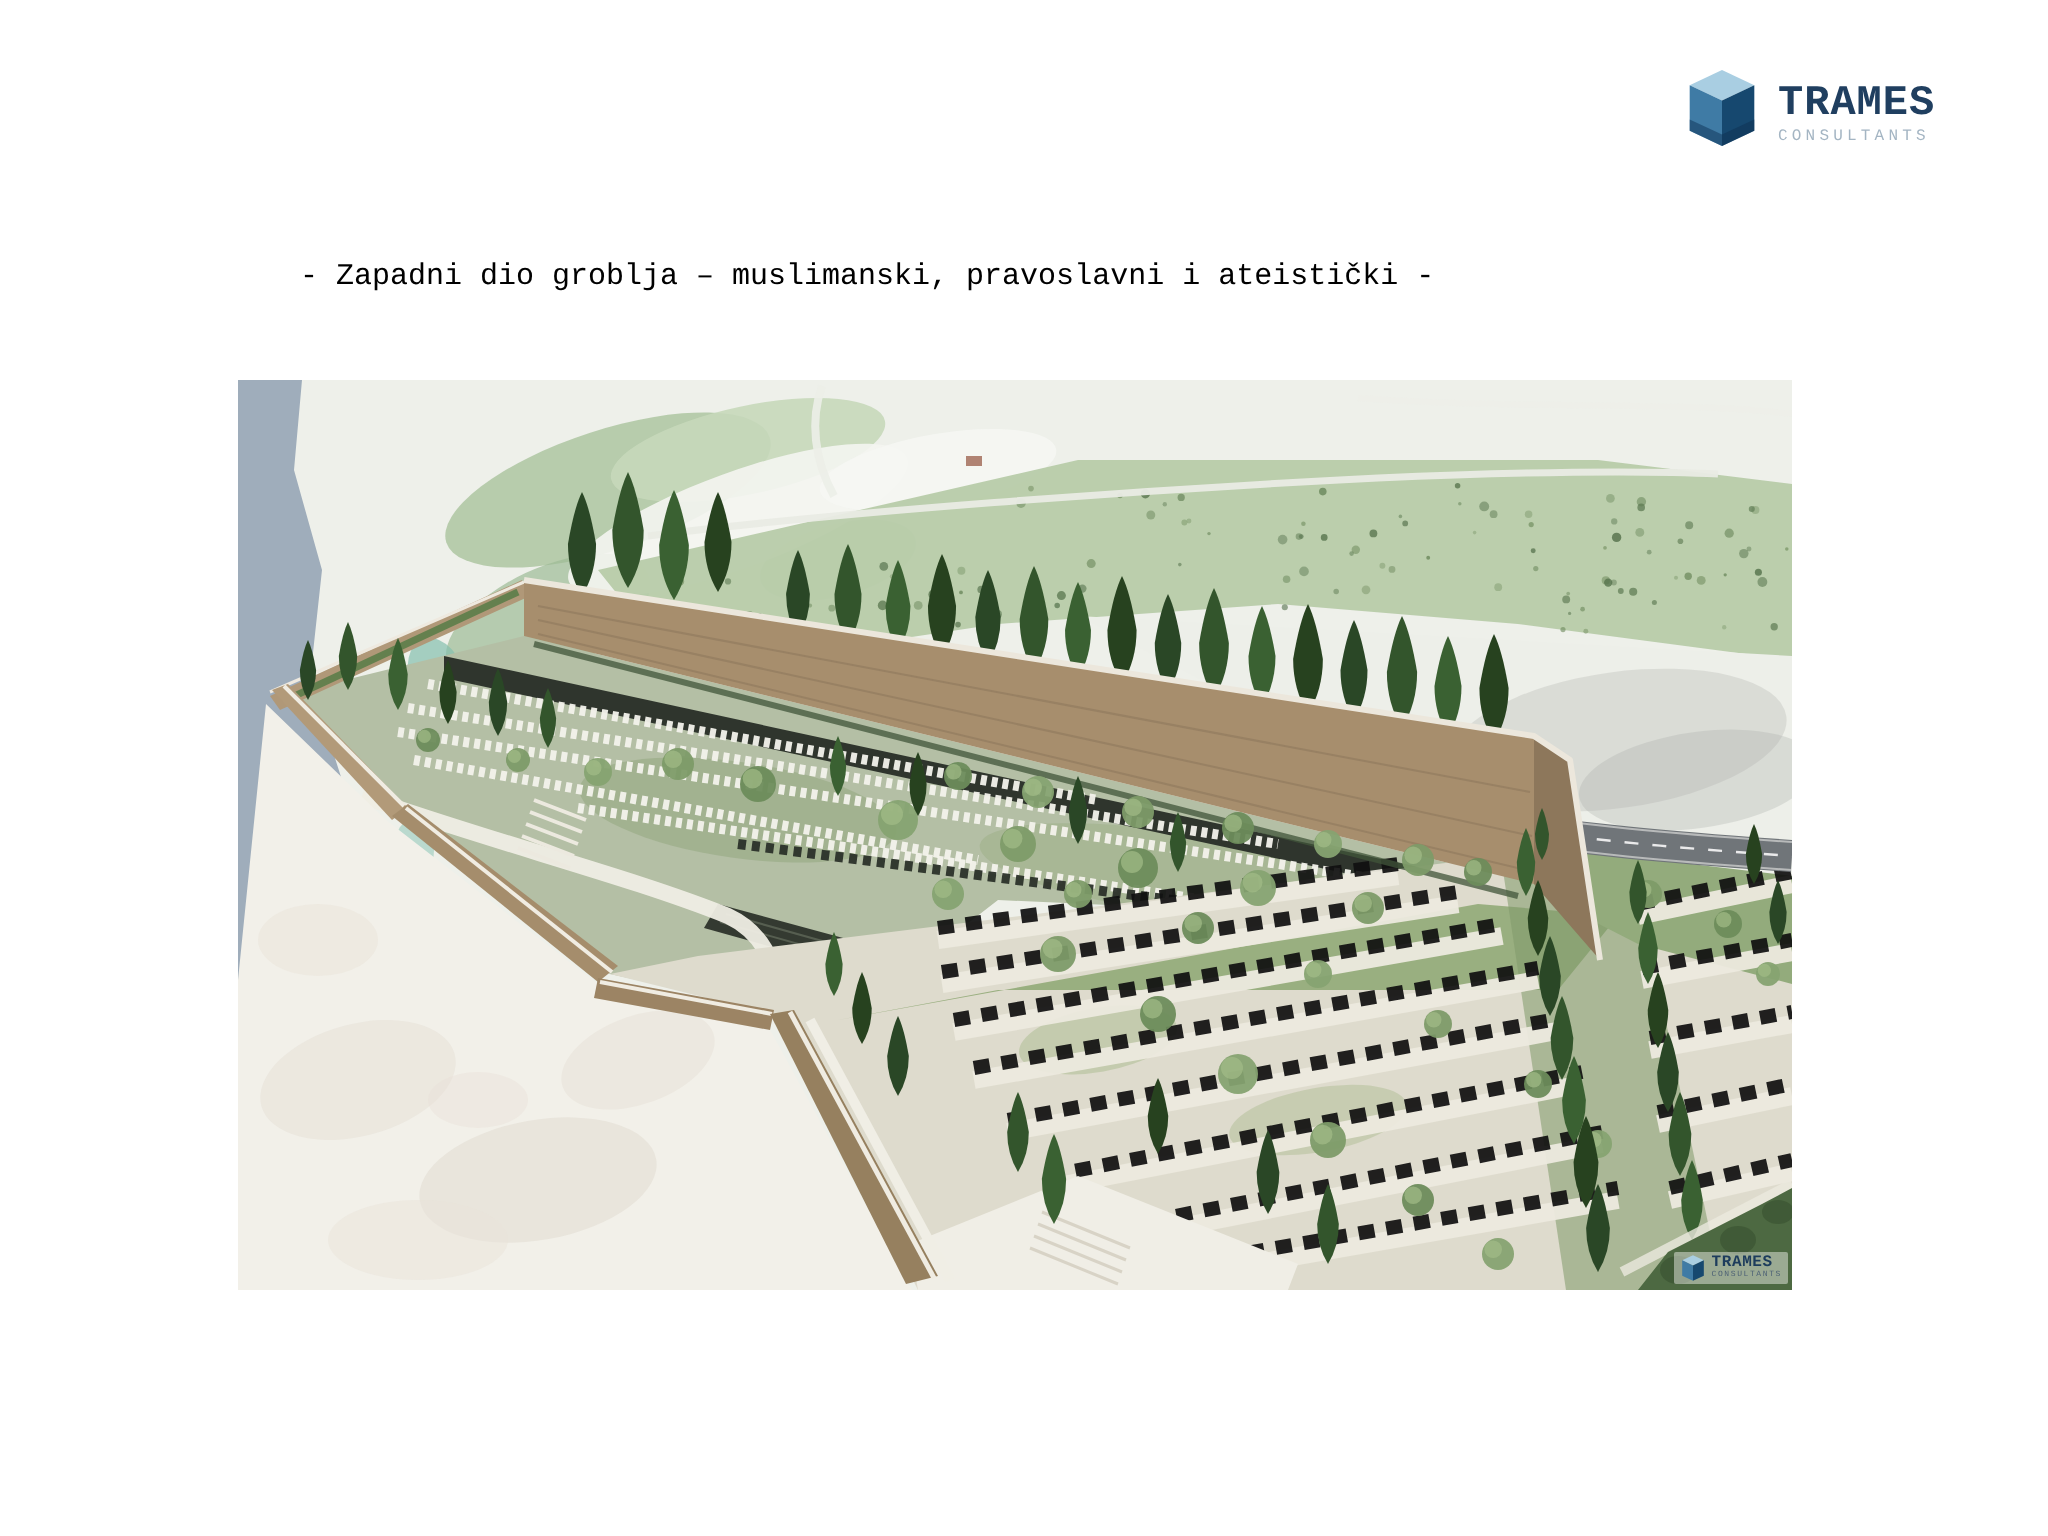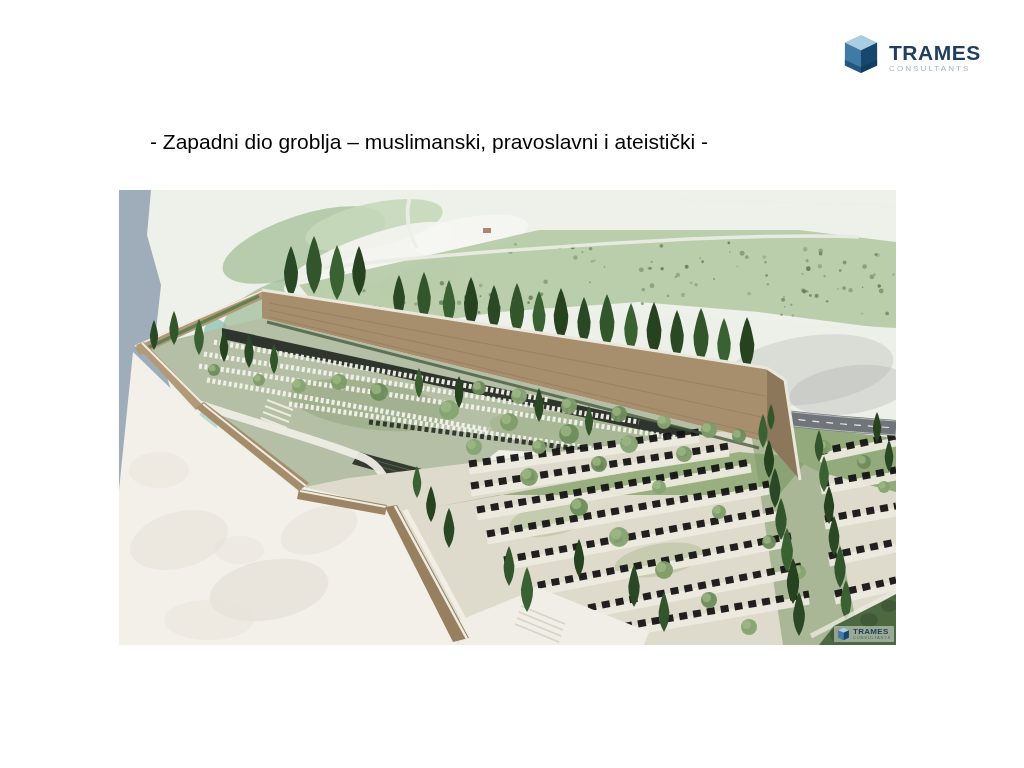--- a/index.html
+++ b/index.html
@@ -1,23 +1,23 @@
 <!DOCTYPE html>
 <html><head>
 <meta charset="utf-8">
 <style>
   html,body{margin:0;padding:0;background:#ffffff;}
   .slide{position:relative;width:986px;height:768px;background:#ffffff;overflow:hidden;
-         font-family:Liberation Sans, sans-serif;}
+         font-family:Liberation Mono, monospace;}
   .logo{position:absolute;top:33px;left:842px;display:flex;align-items:flex-start;gap:9px;}
   .logo-cube{width:38px;height:42px;}
   .logo-text{display:flex;flex-direction:column;line-height:1;margin-top:9px;}
   .brand{font-size:21px;font-weight:600;letter-spacing:.5px;color:#203f60;}
   .brand-sub{font-size:8px;letter-spacing:2.1px;color:#a4b5c3;margin-top:2px;}
-  .caption{position:absolute;left:150px;top:130px;font-size:21px;color:#000;}
+  .caption{position:absolute;left:150px;top:130px;font-size:15px;color:#000;}
   .figure{position:absolute;left:119px;top:190px;width:777px;height:455px;}
   .figure svg.scene{display:block;width:100%;height:100%;}
   .watermark{position:absolute;right:2px;bottom:3px;display:flex;align-items:center;gap:3px;
              background:rgba(250,250,246,.45);padding:1px 3px;border-radius:1px;}
   .wm-cube{width:13px;height:14px;}
   .wm-text{display:flex;flex-direction:column;line-height:1;}
   .wm-brand{font-size:8px;font-weight:700;color:#1d3c5c;letter-spacing:.3px;}
   .wm-sub{font-size:4px;color:#4d6175;letter-spacing:.8px;}
 </style>
 </head>

